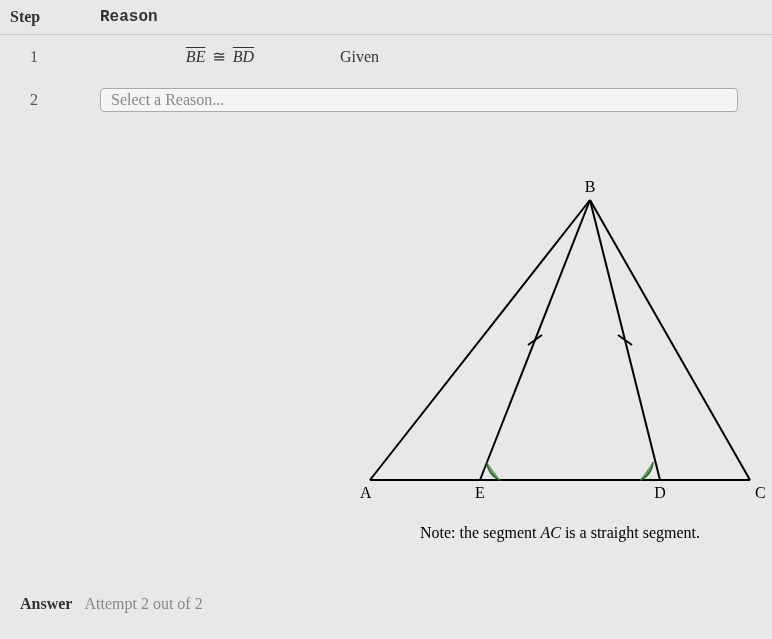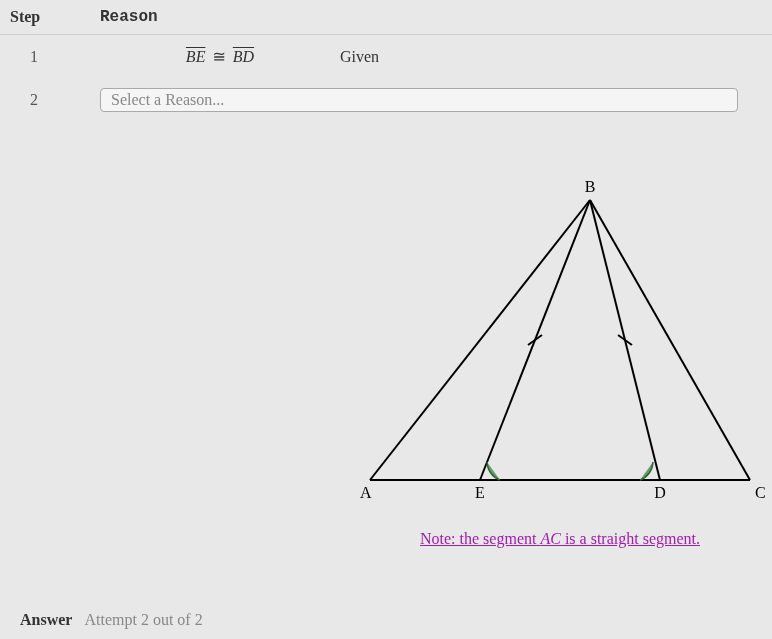--- a/index.html
+++ b/index.html
@@ -78,30 +78,29 @@
     .diagram-area {
       position: absolute;
       top: 180px;
       left: 350px;
       width: 420px;
       height: 380px;
     }
     .note {
       text-align: center;
       font-family: 'Times New Roman', serif;
-      margin-top: 16px;
-      color: #a21caf;
-      text-decoration: underline;
+      margin-top: 10px;
+      color: #000000;
     }
     .note .ital {
       font-style: italic;
     }
     .answer-row {
       position: absolute;
-      bottom: 10px;
+      bottom: 26px;
       left: 20px;
       font-family: 'Times New Roman', serif;
     }
     .answer-label {
       font-weight: bold;
     }
     .attempt-text {
       color: #888;
       padding-left: 8px;
     }

